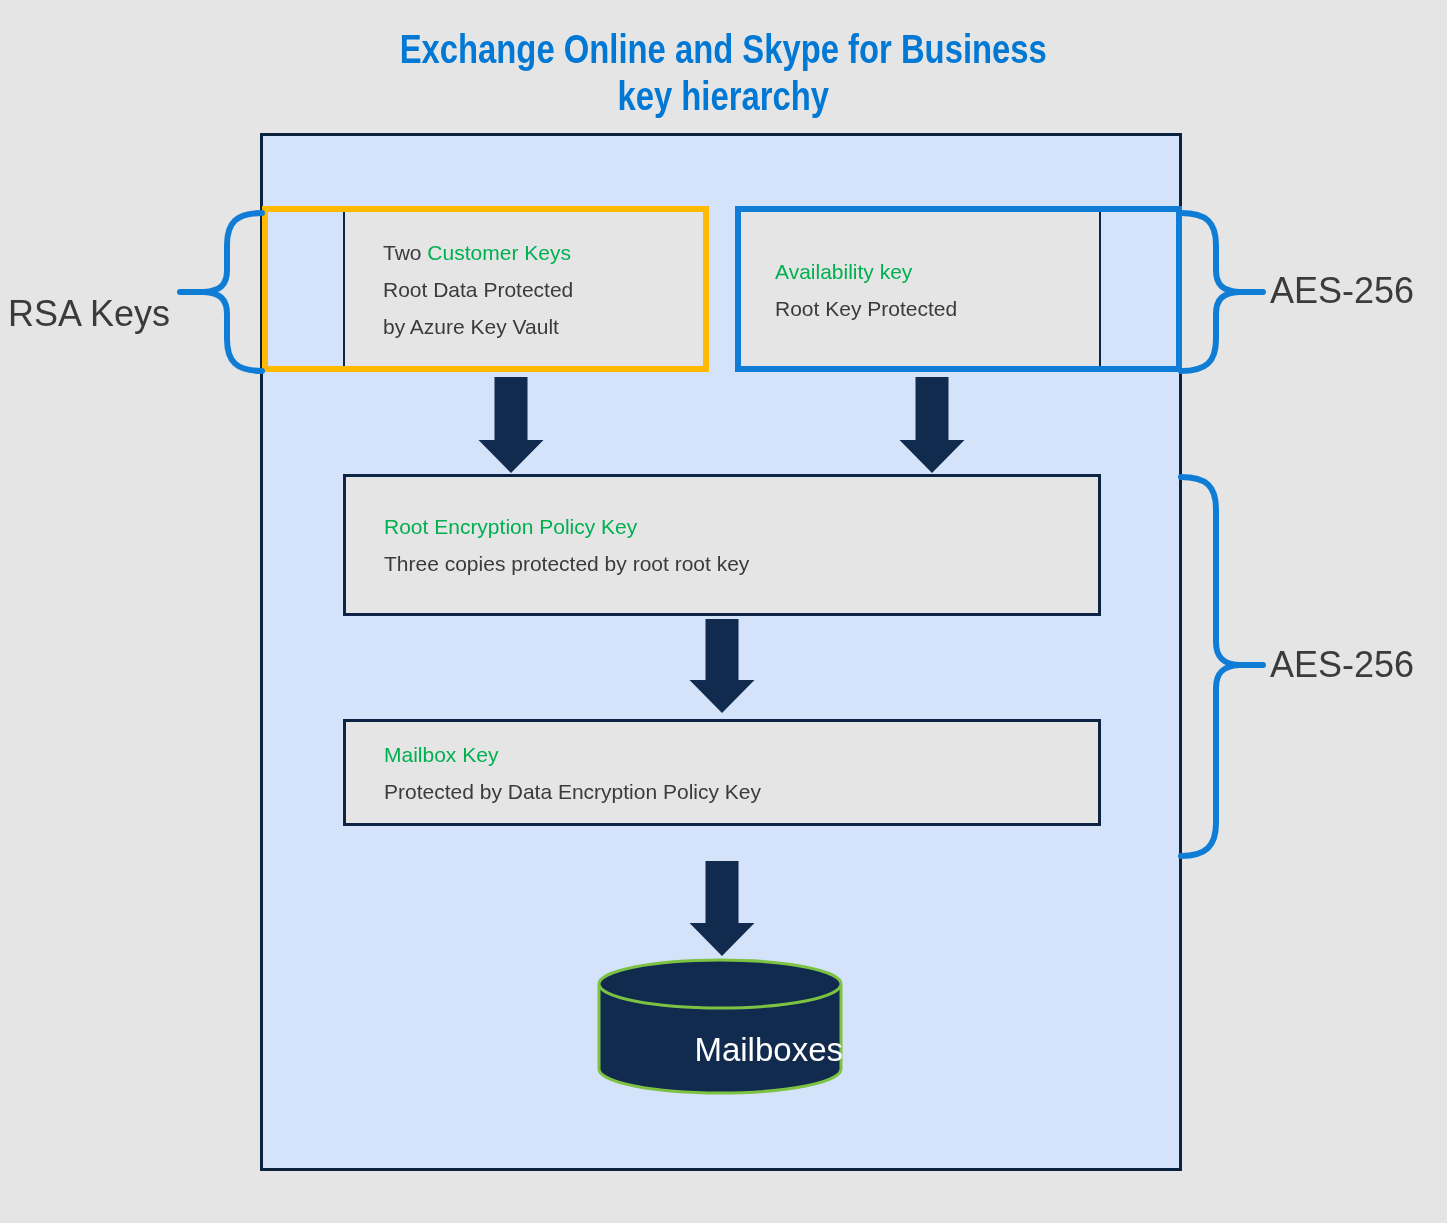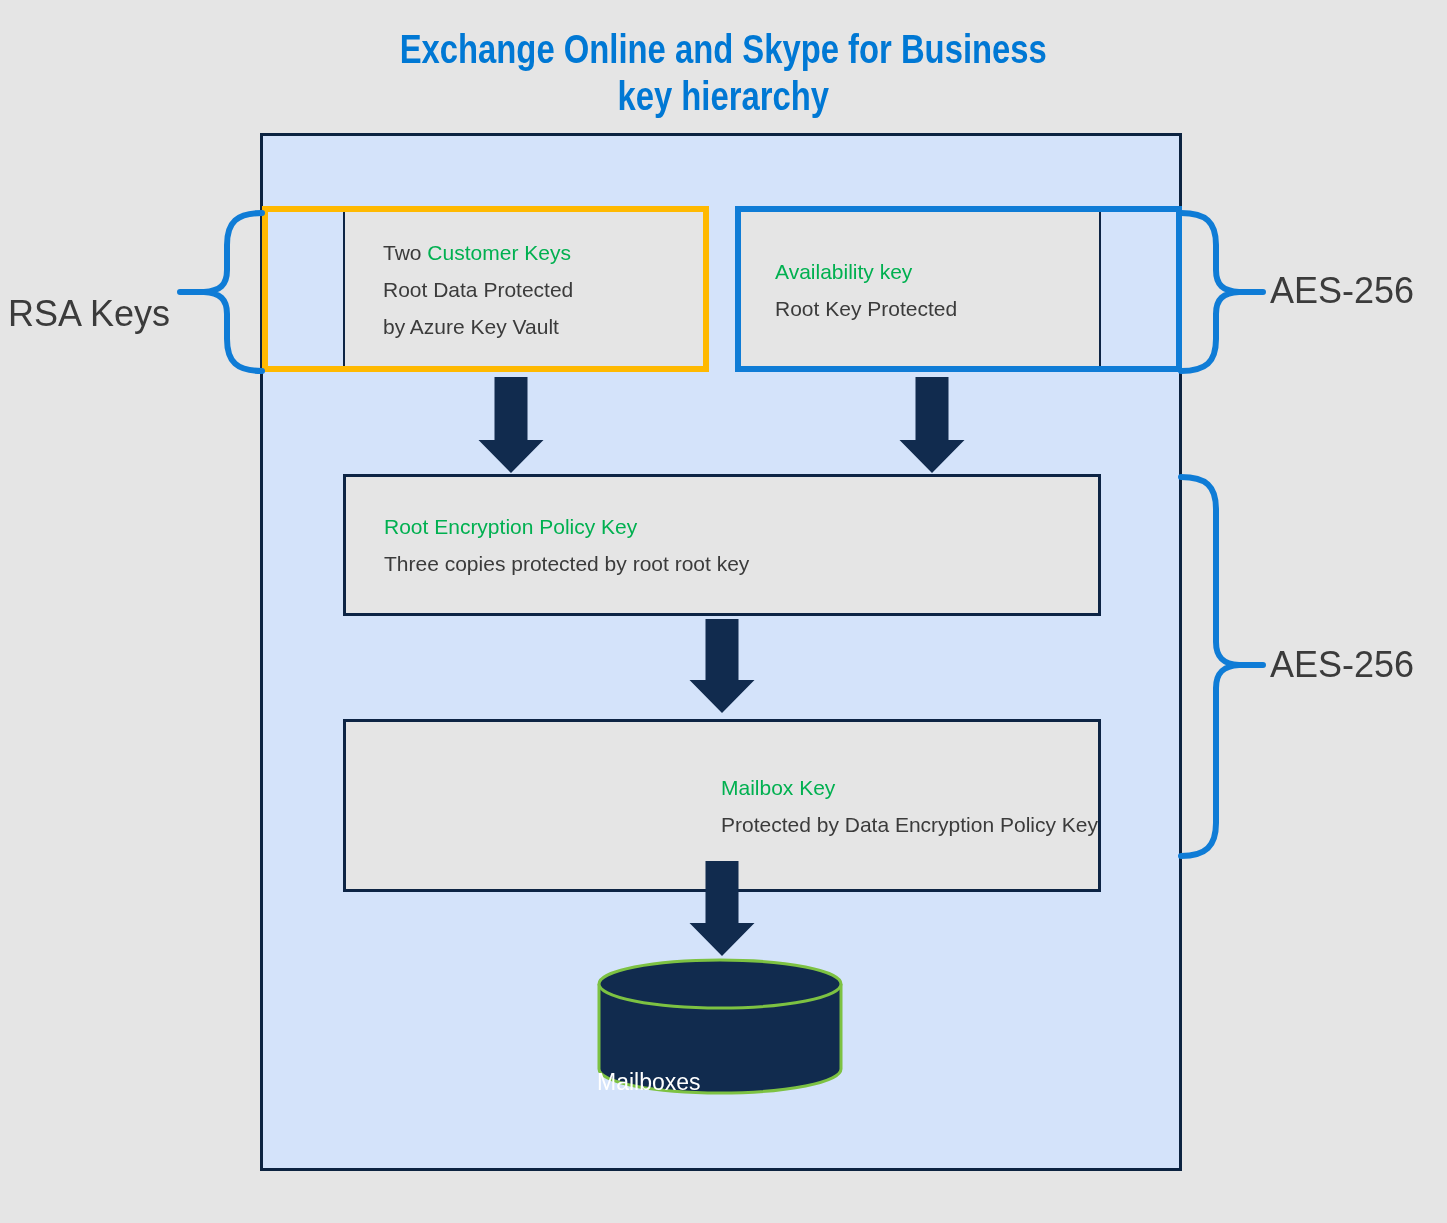--- a/index.html
+++ b/index.html
@@ -40,39 +40,39 @@
     display:flex;align-items:center;
   }
   .btext{
     padding-left:38px;font-size:21px;line-height:37px;
     color:var(--body-text);font-weight:400;
   }
   .green{color:var(--green-text);}
   .box-customer{left:343px;top:209px;width:366px;height:161px;}
   .box-availability{left:735px;top:209px;width:366px;height:161px;}
   .box-dep{left:343px;top:474px;width:758px;height:142px;border-width:3px;}
-  .box-mailboxkey{left:343px;top:719px;width:758px;height:173px;border-width:3px;justify-content:flex-end;}
+  .box-mailboxkey{left:343px;top:719px;width:758px;height:107px;border-width:3px;}
   .overlay{
     position:absolute;box-sizing:border-box;background:transparent;z-index:5;
   }
   .overlay.orange{left:262px;top:206px;width:447px;height:166px;border:6px solid var(--accent-orange);}
   .overlay.blue{left:735px;top:206px;width:447px;height:166px;border:6px solid var(--accent-blue);}
   .side-label{
     position:absolute;color:var(--body-text);font-size:36px;line-height:46px;white-space:nowrap;
   }
   .lbl-rsa{right:1277px;top:253px;margin-top:38px;}
   .lbl-aes-top{left:1270px;top:268px;}
   .lbl-aes-mid{left:1270px;top:642px;}
   .svg-overlay{position:absolute;left:0;top:0;width:1447px;height:1223px;pointer-events:none;z-index:8;}
   .arrow{fill:var(--navy);}
   .brace{fill:none;stroke:var(--accent-blue);stroke-width:6;stroke-linecap:round;stroke-linejoin:round;}
   .cyl{fill:var(--navy);stroke:var(--cylinder-green);stroke-width:3;}
   .cyl-label{
-    position:absolute;left:597px;top:1063px;width:246px;z-index:9;
-    text-align:left;color:var(--white);font-size:23px;line-height:38px;
+    position:absolute;left:597px;top:1031px;width:246px;z-index:9;
+    text-align:right;color:var(--white);font-size:33px;line-height:38px;
   }
 </style>
 </head>
 <body>
 
 <div class="canvas">
 
   <div class="title">
     <div>Exchange Online and Skype for Business</div>
     <div>key hierarchy</div>

